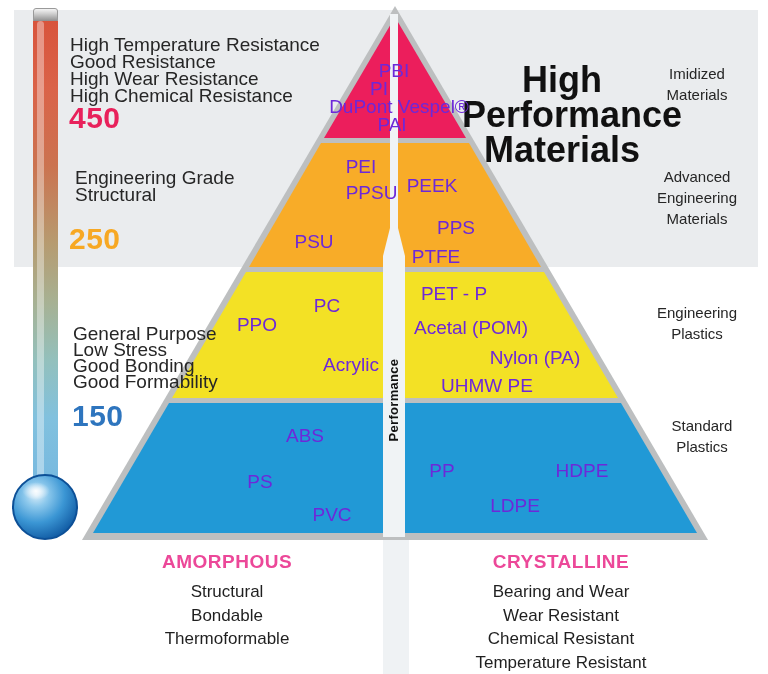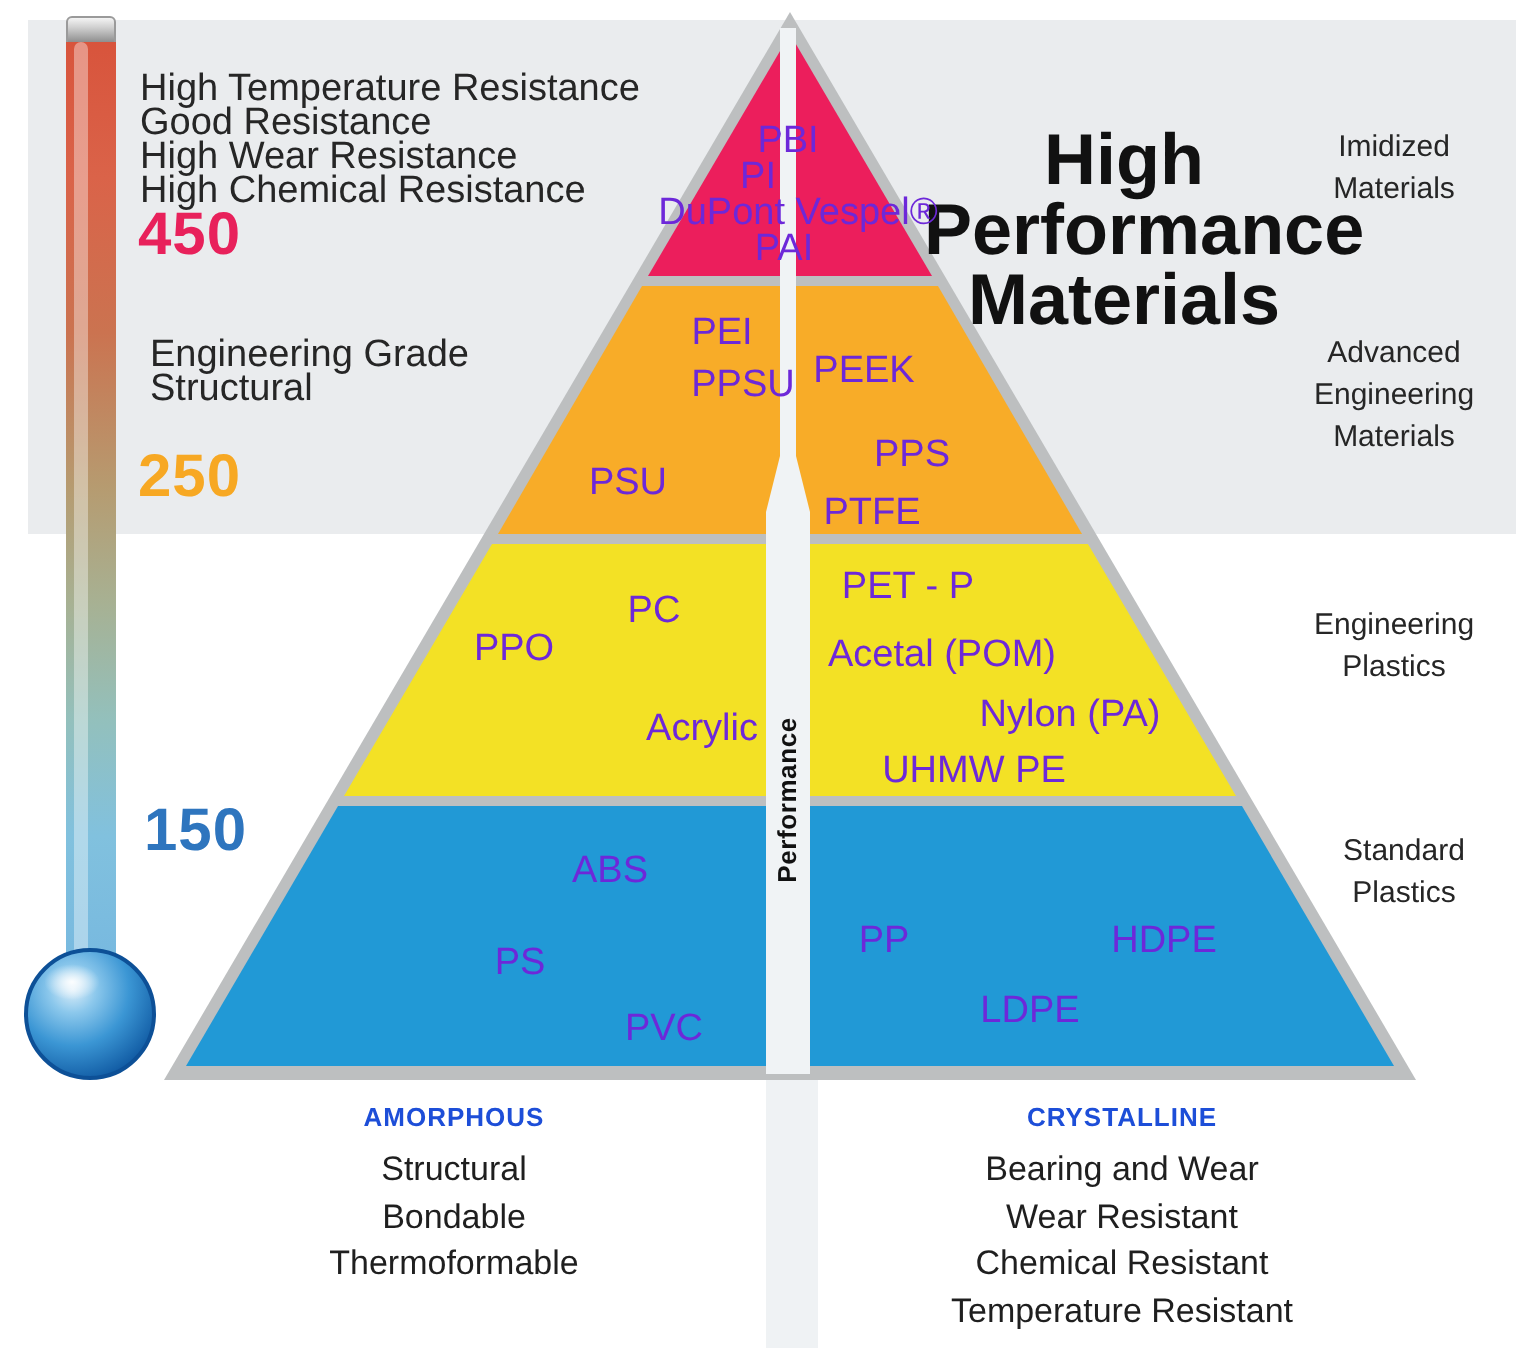--- a/index.html
+++ b/index.html
@@ -55,21 +55,21 @@
   .m-nylon{left:535px;top:358px;}.m-uhmw{left:487px;top:386px;}
   .m-abs{left:305px;top:436px;}  .m-ps{left:217px;top:482px;margin-left:43px;}   .m-pvc{left:332px;top:515px;}
   .m-pp{left:442px;top:471px;}   .m-hdpe{left:582px;top:471px;} .m-ldpe{left:515px;top:506px;}
 
   .perf-label{position:absolute;left:314px;top:392px;width:160px;height:16px;text-align:center;
     transform:rotate(-90deg);font-size:13px;font-weight:bold;color:#111;letter-spacing:0.3px;}
 
   .bottom-col{position:absolute;text-align:center;}
   .col-amorphous{left:107px;top:551px;width:240px;}
   .col-crystalline{left:431px;top:551px;width:260px;}
-  .bottom-heading{font-size:13px;font-weight:bold;letter-spacing:0.5px;color:#1d4ed8;}
+  .bottom-heading{font-size:19px;font-weight:bold;letter-spacing:0.5px;color:#ec4899;}
   .bottom-traits{margin-top:7px;font-size:17px;line-height:23.5px;color:#1f1f1f;}
 </style>
 </head>
 <body>
 
 <div class="stage">
 
   <div class="panel"></div>
   <div class="bottom-stripe"></div>
 
@@ -95,20 +95,26 @@
     <div>High Chemical Resistance</div>
   </div>
   <div class="temp temp-450">450</div>
 
   <div class="traits traits-250">
     <div>Engineering Grade</div>
     <div>Structural</div>
   </div>
   <div class="temp temp-250">250</div>
 
+  <div class="traits traits-150">
+    <div>General Purpose</div>
+    <div>Low Stress</div>
+    <div>Good Bonding</div>
+    <div>Good Formability</div>
+  </div>
   <div class="temp temp-150">150</div>
 
   <div class="big-title">High Performance Materials</div>
   <div class="cat cat-imidized">Imidized Materials</div>
   <div class="cat cat-advanced">Advanced Engineering Materials</div>
   <div class="cat cat-engineering">Engineering Plastics</div>
   <div class="cat cat-standard">Standard Plastics</div>
 
   <div class="mat m-pbi">PBI</div>
   <div class="mat m-pi">PI</div>

